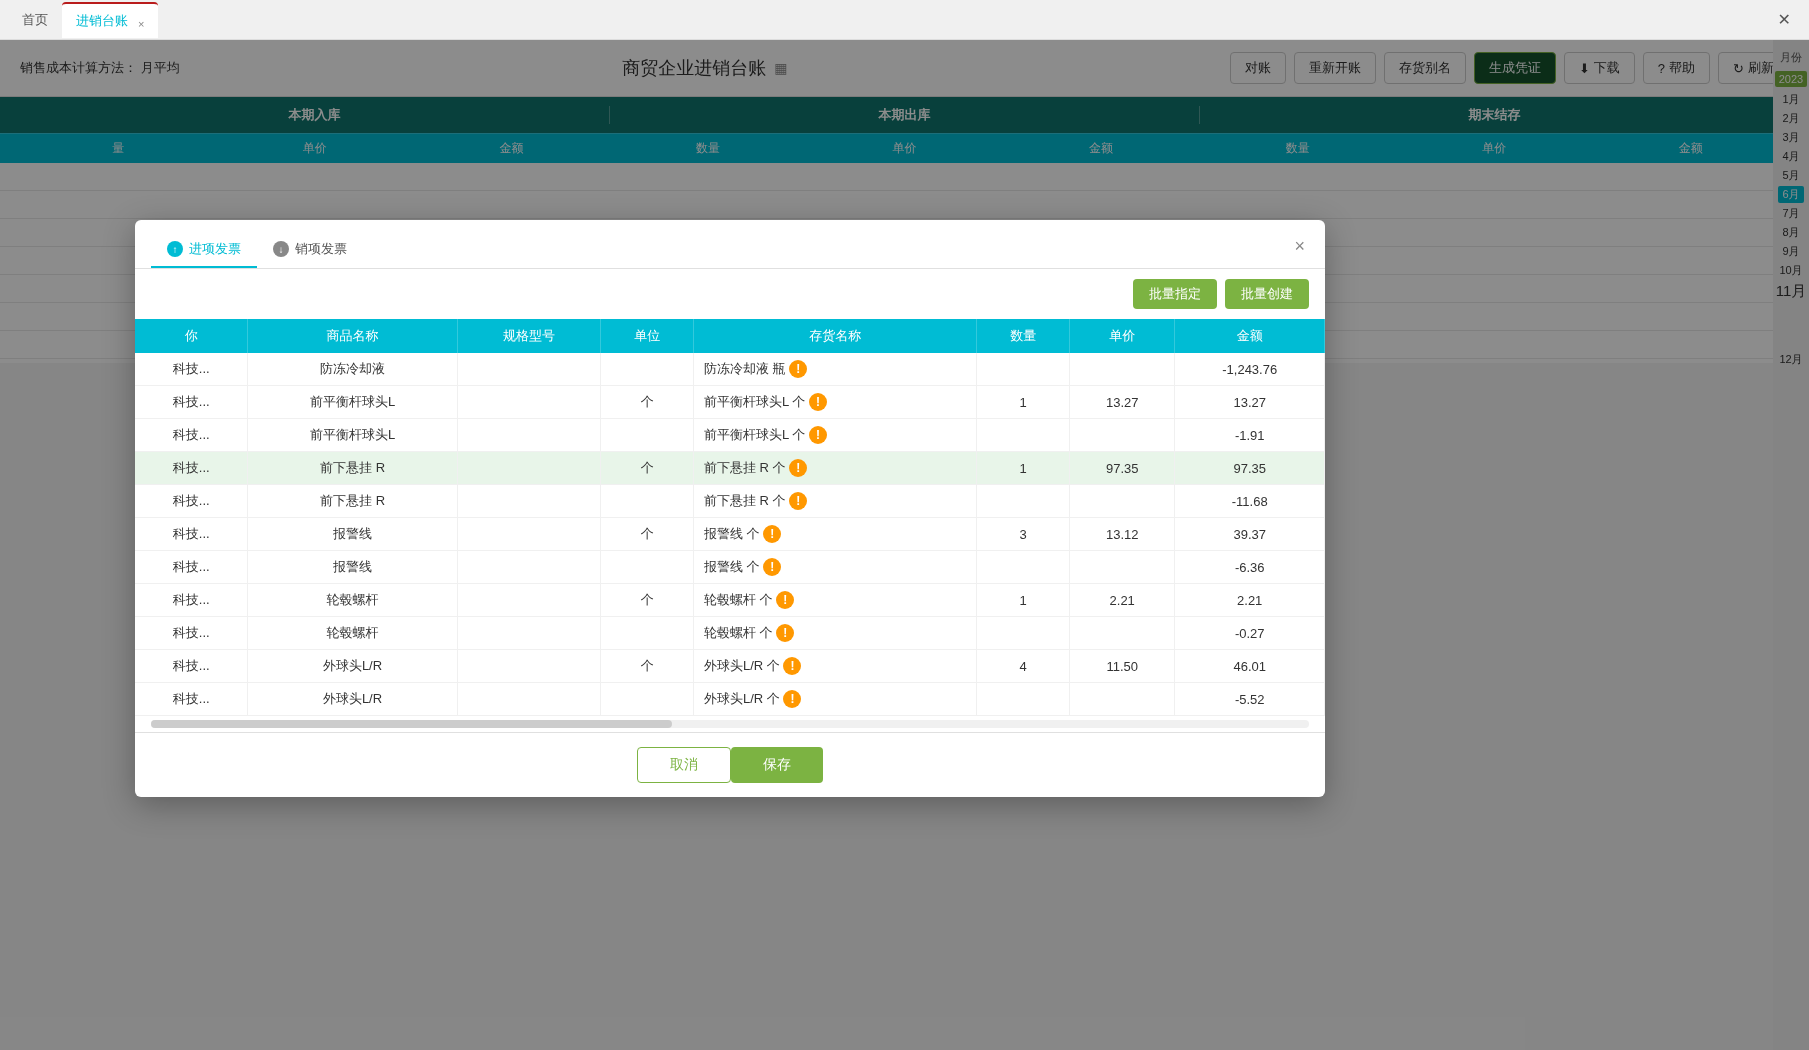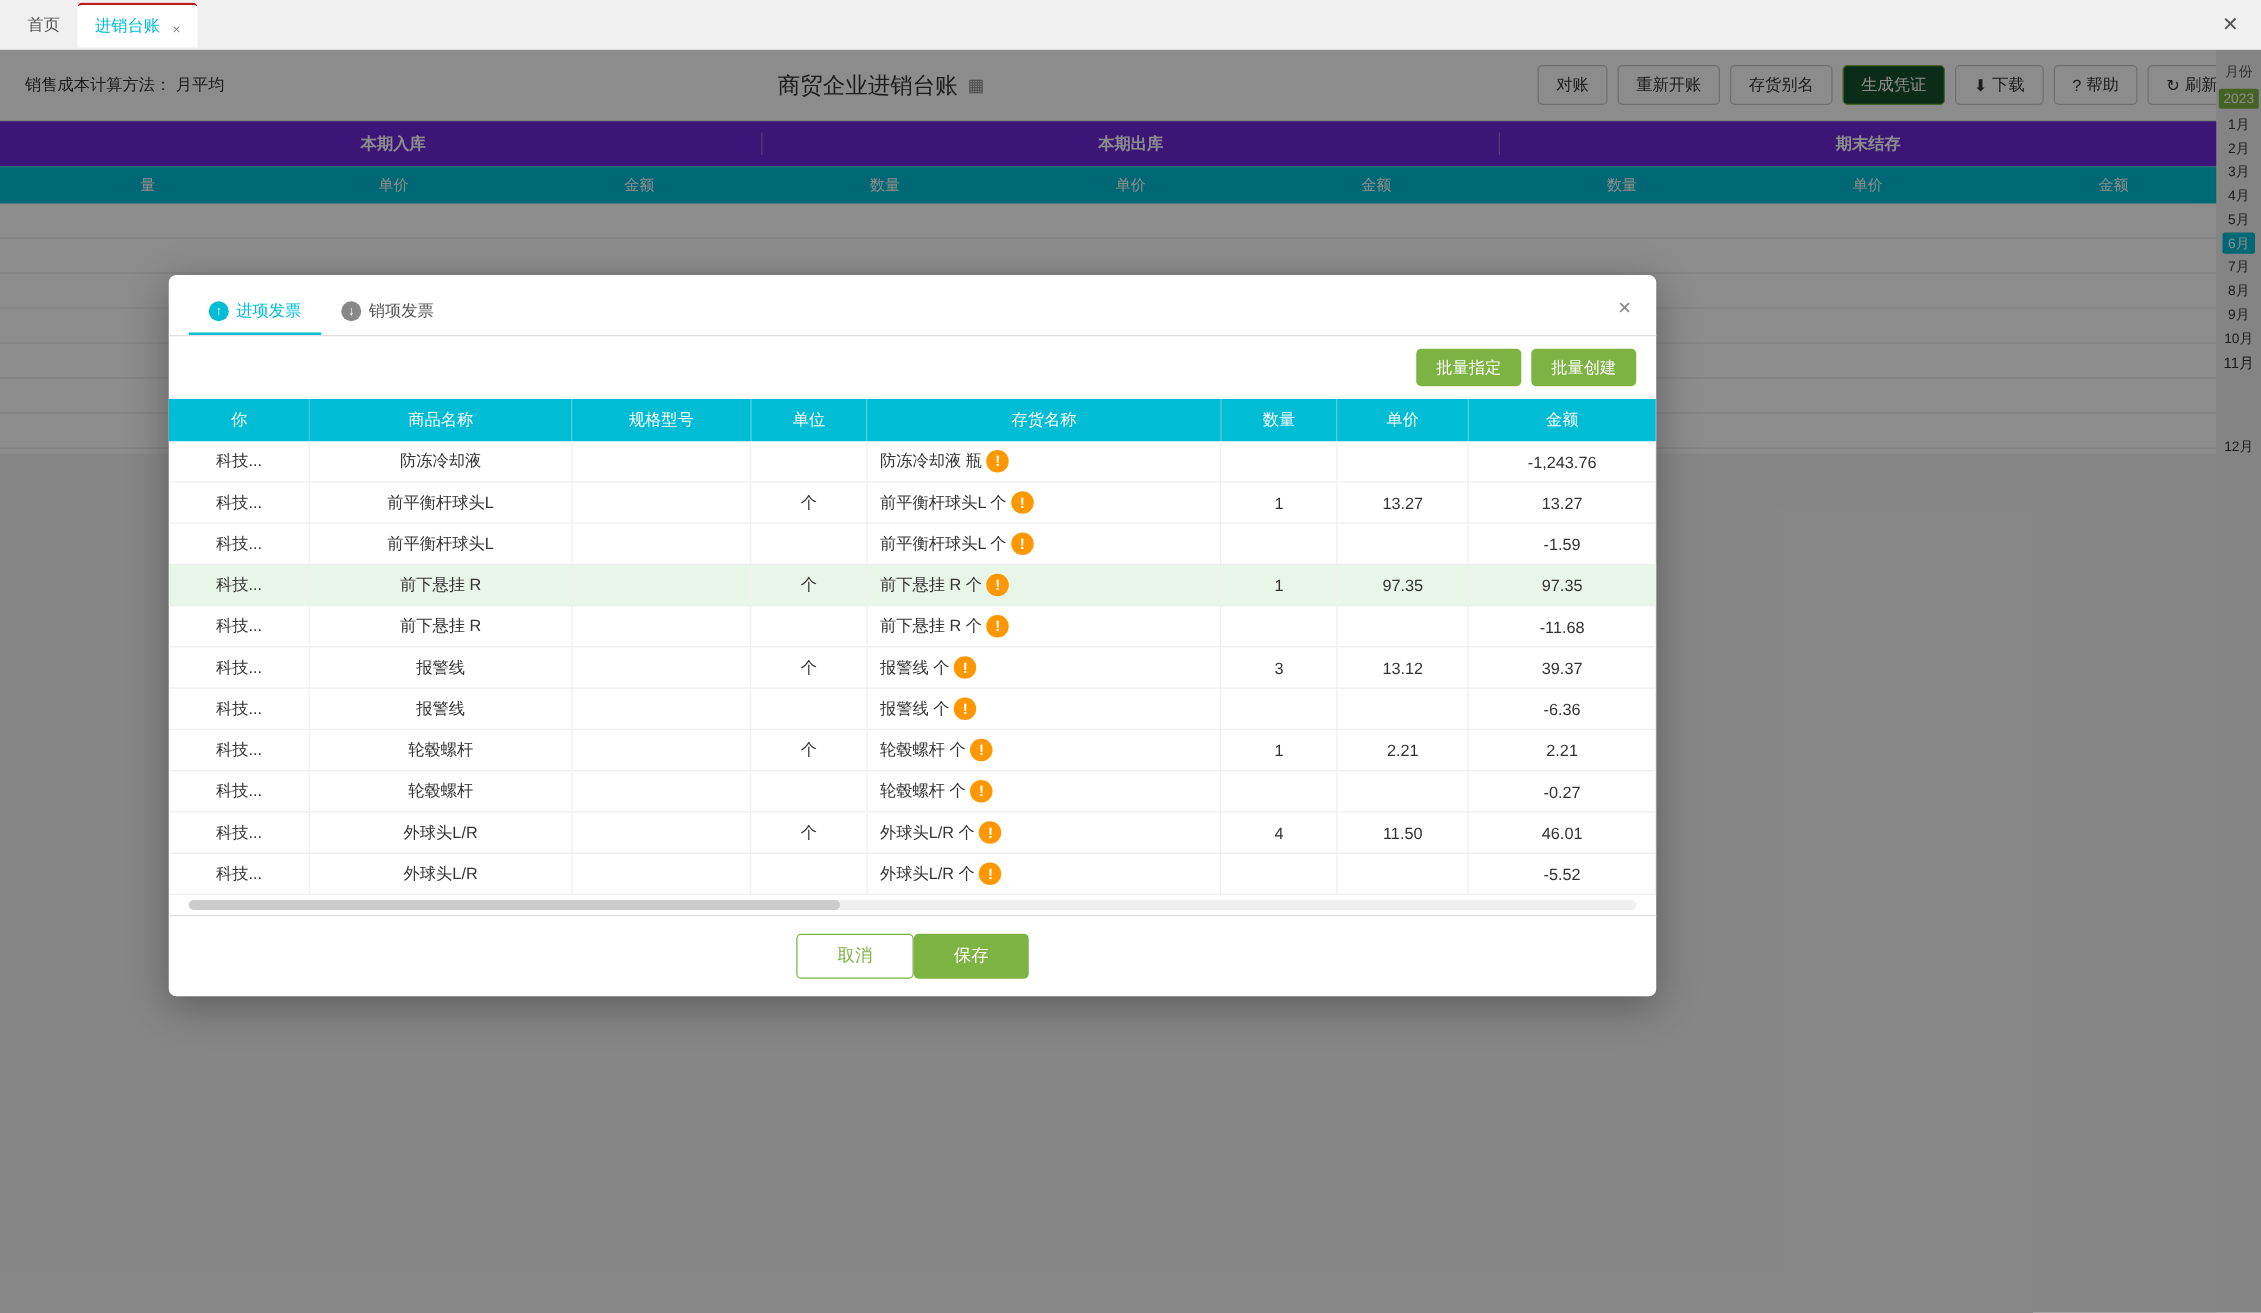--- a/index.html
+++ b/index.html
@@ -107,21 +107,21 @@
         <span>?</span>
         <span>帮助</span>
       </button>
       <button class="btn btn-icon">
         <span>↻</span>
         <span>刷新</span>
       </button>
     </div>
   </div>
 
-  <div style="background:#6d28d9; height:36px; display:flex; align-items:center; padding: 0 20px;">
+  <div style="background:#0f766e; height:36px; display:flex; align-items:center; padding: 0 20px;">
     <div style="flex:1; text-align:center; color:#fff; font-weight:bold; border-right:1px solid rgba(255,255,255,0.3);">本期入库</div>
     <div style="flex:1; text-align:center; color:#fff; font-weight:bold; border-right:1px solid rgba(255,255,255,0.3);">本期出库</div>
     <div style="flex:1; text-align:center; color:#fff; font-weight:bold;">期末结存</div>
   </div>
   <div style="background:#00bcd4; height:30px; display:flex; align-items:center; padding: 0 20px; border-top:1px solid rgba(255,255,255,0.2);">
     <div style="flex:1; text-align:center; color:#fff; font-size:12px;">量</div>
     <div style="flex:1; text-align:center; color:#fff; font-size:12px;">单价</div>
     <div style="flex:1; text-align:center; color:#fff; font-size:12px;">金额</div>
     <div style="flex:1; text-align:center; color:#fff; font-size:12px;">数量</div>
     <div style="flex:1; text-align:center; color:#fff; font-size:12px;">单价</div>
@@ -147,21 +147,21 @@
     <div style="font-size:11px;color:#333;padding:1px 0;">1月</div>
     <div style="font-size:11px;color:#333;padding:1px 0;">2月</div>
     <div style="font-size:11px;color:#333;padding:1px 0;">3月</div>
     <div style="font-size:11px;color:#333;padding:1px 0;">4月</div>
     <div style="font-size:11px;color:#333;padding:1px 0;">5月</div>
     <div style="background:#00bcd4;color:#fff;font-size:11px;padding:1px 4px;border-radius:2px;">6月</div>
     <div style="font-size:11px;color:#333;padding:1px 0;">7月</div>
     <div style="font-size:11px;color:#333;padding:1px 0;">8月</div>
     <div style="font-size:11px;color:#333;padding:1px 0;">9月</div>
     <div style="font-size:11px;color:#333;padding:1px 0;">10月</div>
-    <div style="font-size:12px;color:#333;padding:1px 0;">11月</div>
+    <div style="font-size:15px;color:#333;padding:1px 0;">11月</div>
     <div style="font-size:11px;color:#333;padding:1px 0;margin-top:47px;">12月</div>
   </div>
 
   <div class="modal-overlay">
     <div class="modal">
 
       <div class="modal-header">
         <div class="modal-tab active">
           <span class="modal-tab-icon cyan">↑</span>
           <span>进项发票</span>
@@ -215,21 +215,21 @@
                 <td>13.27</td>
               </tr>
               <tr>
                 <td>科技...</td>
                 <td>前平衡杆球头L</td>
                 <td></td>
                 <td></td>
                 <td style="text-align: left;">前平衡杆球头L 个 <span class="warn-icon">!</span></td>
                 <td></td>
                 <td></td>
-                <td>-1.59</td>
+                <td>-1.91</td>
               </tr>
               <tr class="highlighted">
                 <td>科技...</td>
                 <td>前下悬挂 R</td>
                 <td></td>
                 <td>个</td>
                 <td style="text-align: left;">前下悬挂 R 个 <span class="warn-icon">!</span></td>
                 <td>1</td>
                 <td>97.35</td>
                 <td>97.35</td>

